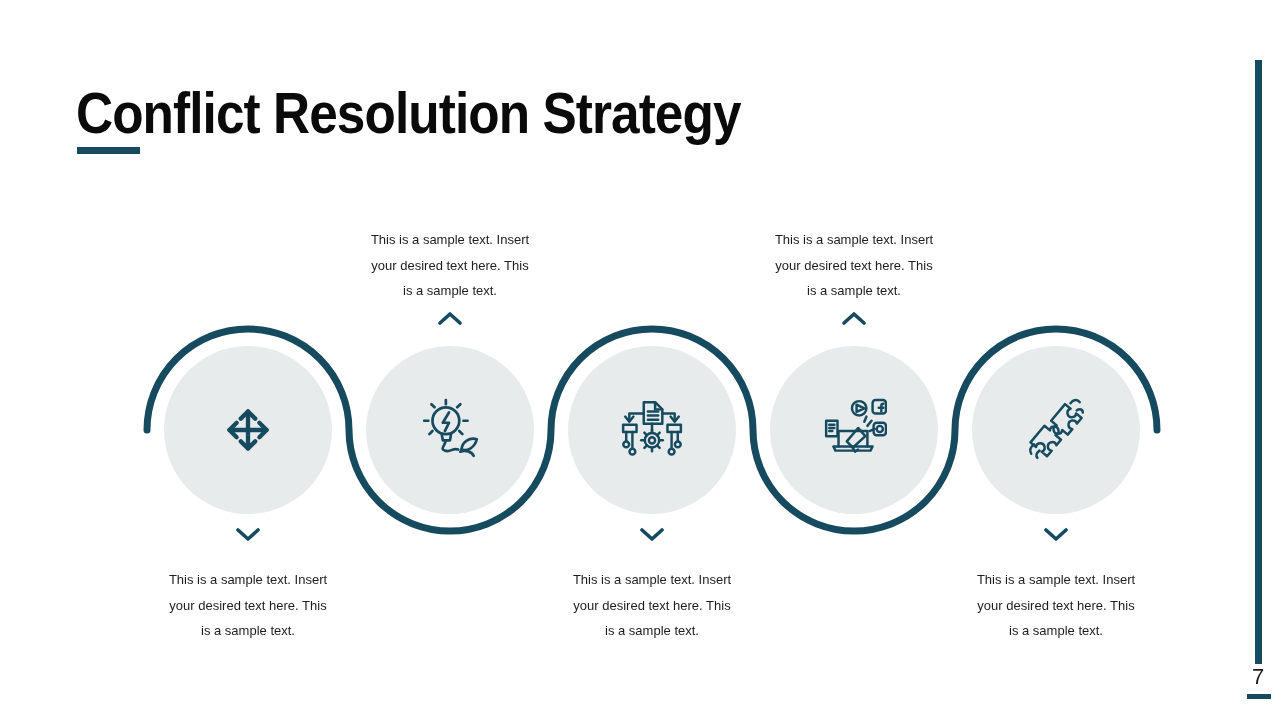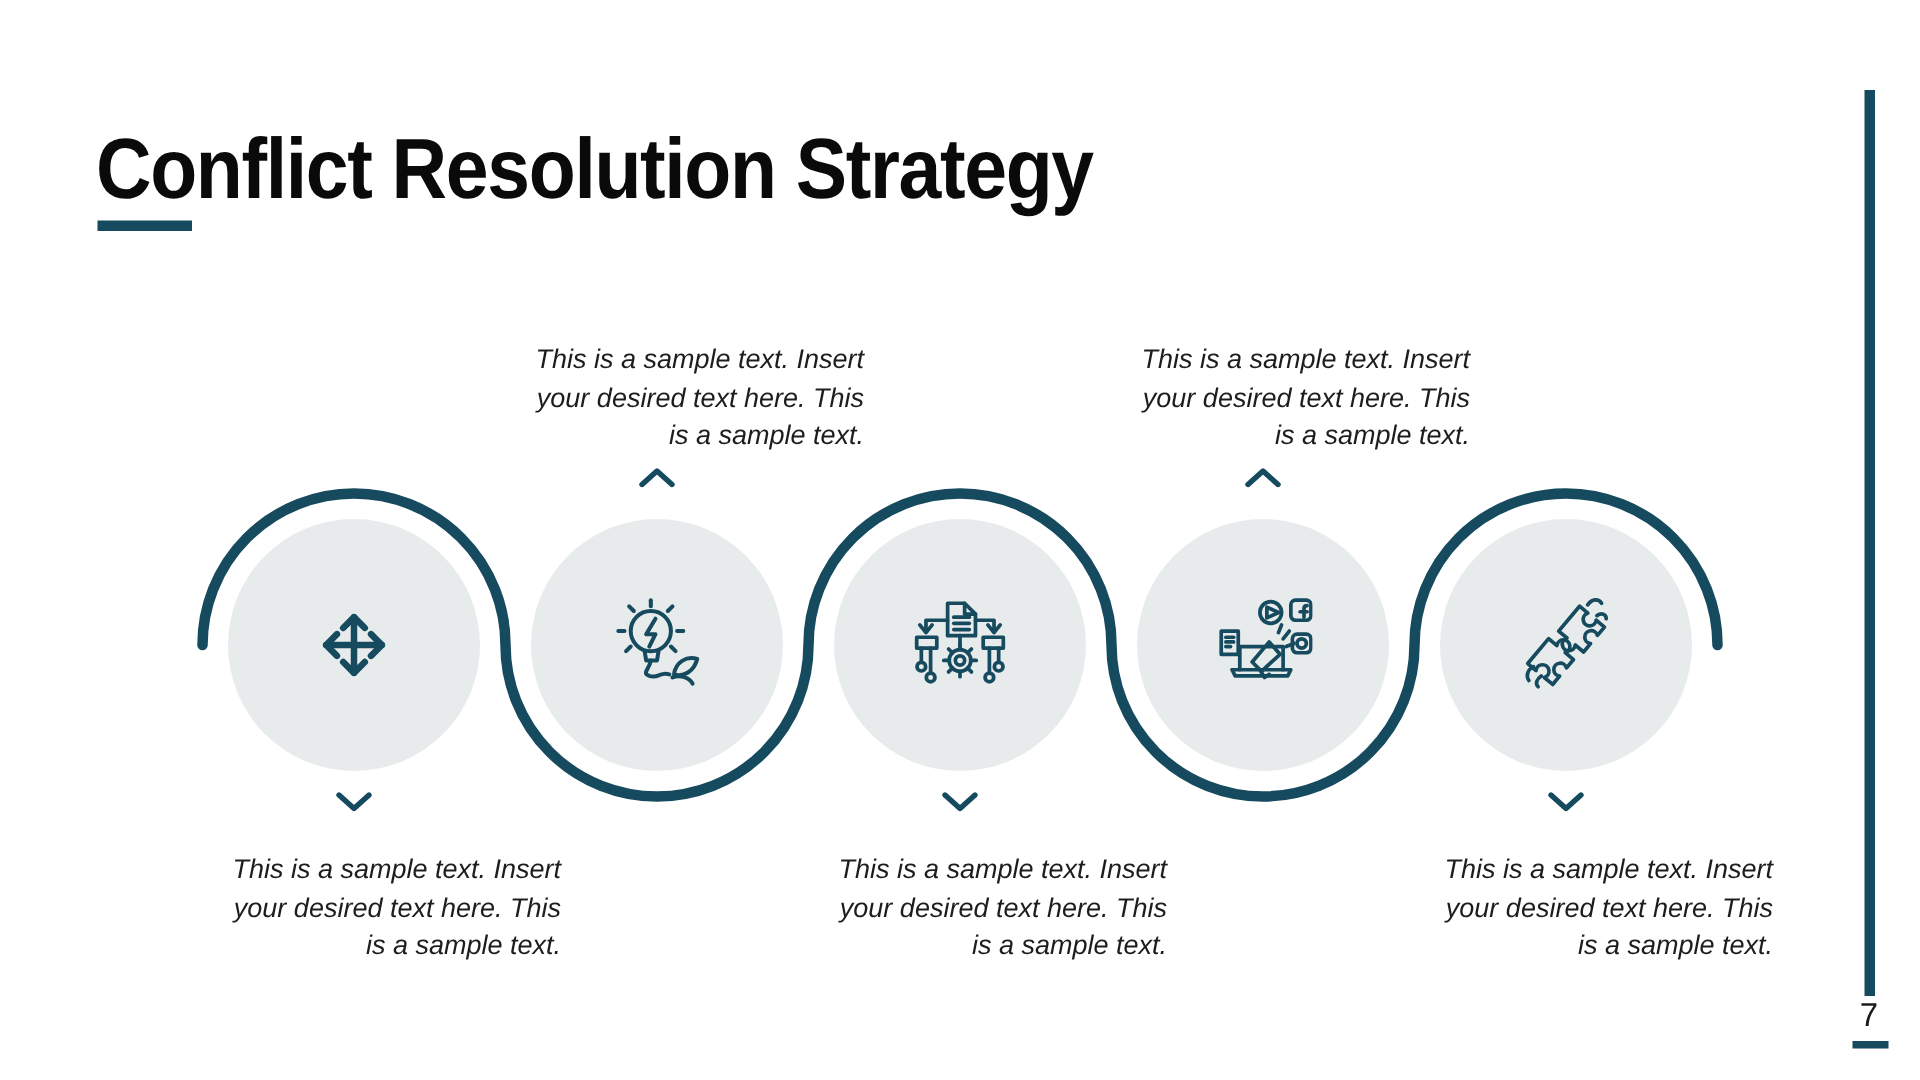--- a/index.html
+++ b/index.html
@@ -1,21 +1,21 @@
 <!DOCTYPE html>
 <html style="--accent-teal: #164a5e; --circle-fill: #e8ebec; --title-color: #0a0a0a; --body-text-color: #1d1d1d; --background: #ffffff;"><head>
 <meta charset="utf-8">
 <style>
   html,body{margin:0;padding:0;}
   body{
     width:1280px;height:720px;position:relative;overflow:hidden;
     background:#ffffff;
     font-family:"Liberation Sans","DejaVu Sans",sans-serif;
   }
-  .slide{position:absolute;inset:0;}
+  .slide{position:absolute;inset:0;margin-left:12px;}
 
   
   .title{
     position:absolute;left:64px;top:84px;margin:0;
     font-size:57px;font-weight:bold;letter-spacing:-1px;line-height:1.05;
     color:var(--title-color,#0a0a0a);
     transform:scaleX(0.9);transform-origin:left top;white-space:nowrap;
   }
   .title-underline{
     position:absolute;left:65px;top:147px;width:63px;height:7px;
@@ -57,22 +57,22 @@
 
   .chevron{position:absolute;width:26px;height:14px;color:var(--accent-teal,#164a5e);}
   .chevron svg{width:100%;height:100%;stroke:currentColor;fill:none;
     stroke-width:3.6;stroke-linecap:round;stroke-linejoin:round;}
   .chev-up{top:311px;}
   .chev-down{top:528px;}
   .cu2{left:425px}.cu4{left:829px}
   .cd1{left:223px}.cd3{left:627px}.cd5{left:1031px}
 
   .sample-text{
-    position:absolute;width:276px;text-align:right;
-    font-size:18px;line-height:25.5px;color:var(--body-text-color,#1d1d1d);font-style:italic;
+    position:absolute;width:276px;text-align:center;
+    font-size:13px;line-height:25.5px;color:var(--body-text-color,#1d1d1d);
   }
   .sample-text div{white-space:nowrap;}
   .t-above{top:227px;}
   .t-below{top:567px;}
   .tb2{left:300px}.tb4{left:704px}
   .tb1{left:98px}.tb3{left:502px}.tb5{left:906px}
 </style>
 </head>
 <body>
 

